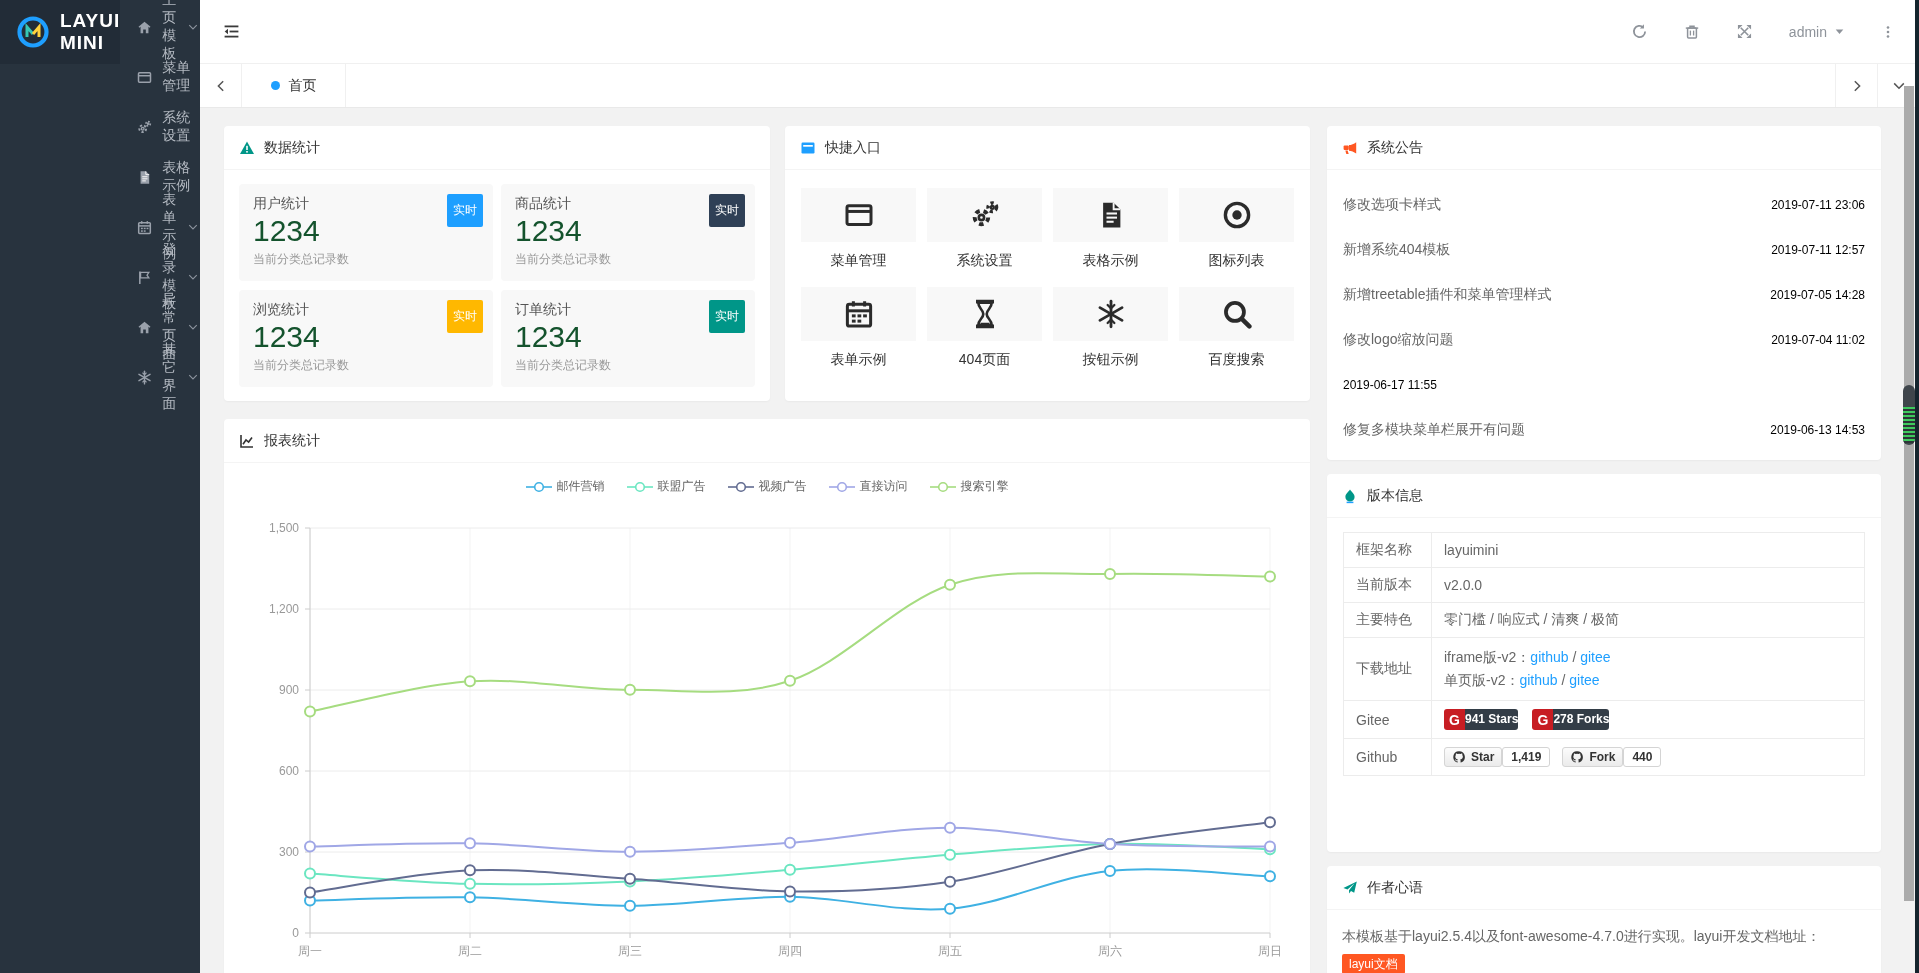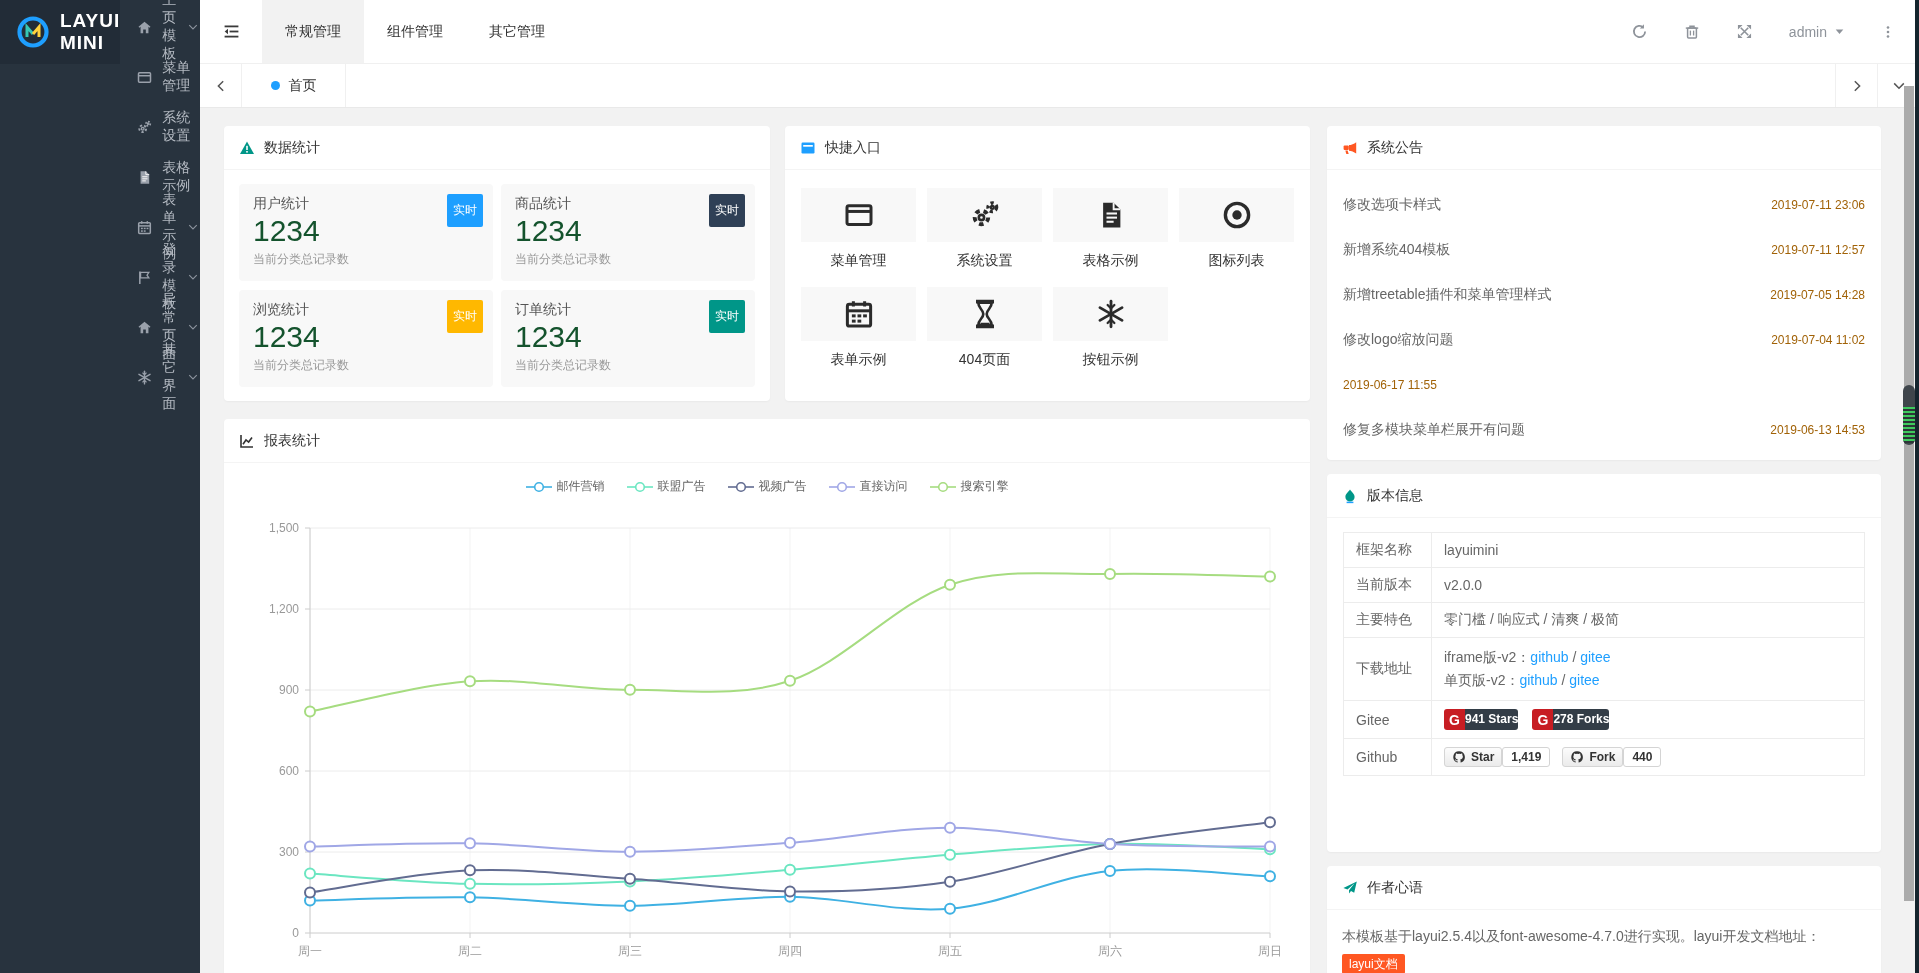--- a/index.html
+++ b/index.html
@@ -59,21 +59,21 @@
   .shortcut-label{font-size:14px;color:#333;margin-top:10px}
 
   .panel-report{margin-top:18px;height:600px}
   .legend{display:flex;justify-content:center;align-items:center;gap:22px;padding:15px 0 3px;font-size:12px;color:#666}
   .legend-item{display:flex;align-items:center;gap:5px;cursor:pointer}
 
   .panel-ann{height:334px}
   .ann-list{list-style:none;padding:12px 16px 0}
   .ann-list li{height:45px;display:flex;align-items:center;cursor:pointer}
   .ann-text{flex:1;font-size:14px;color:#666}
-  .ann-date{font-size:12px;color:#a16207}
+  .ann-date{font-size:12px;color:#000000}
 
   .panel-version{margin-top:14px;height:378px}
   .vt{width:calc(100% - 32px);margin:14px 16px;border-collapse:collapse;border:1px solid #ececec;font-size:14px;color:#666}
   .vt td{border:1px solid #ececec;padding:8px 12px}
   .vt td.k{width:88px}
   .vt .ln{line-height:23px}
   .vt a{color:#1E9FFF;text-decoration:none;cursor:pointer}
   .gitee-badge{display:inline-flex;margin-right:14px;vertical-align:middle;cursor:pointer}
   .gb-l{width:21px;height:21px;background:#c71d23;color:#fff;border-radius:3px 0 0 3px;display:flex;align-items:center;justify-content:center;font-weight:bold;font-size:14px}
   .gb-r{height:21px;line-height:21px;background:#333d47;color:#fff;border-radius:0 3px 3px 0;font-size:12px;font-weight:bold;padding:0 0}
@@ -235,25 +235,20 @@
         <svg width="17" height="17" viewBox="0 0 16 16">
             <g stroke="#3a3a3a" stroke-width="1.7">
               <line x1="1.5" y1="3.2" x2="14.5" y2="3.2"></line>
               <line x1="6.2" y1="8" x2="14.5" y2="8"></line>
               <line x1="1.5" y1="12.8" x2="14.5" y2="12.8"></line>
             </g>
             <path d="M4.7 5.4 1.6 8l3.1 2.6z" fill="#3a3a3a"></path>
           </svg>
       </span>
     </div>
-    <nav class="nav-tabs" id="nav-tabs">
-        <div class="nav-tab active">常规管理</div>
-        <div class="nav-tab">组件管理</div>
-        <div class="nav-tab">其它管理</div>
-      </nav>
     <div class="nav-right">
       <span class="ic nav-icon">
         <svg width="17" height="17" viewBox="0 0 16 16">
             <path d="M13.3 8A5.3 5.3 0 1 1 11.6 4.1" fill="none" stroke="currentColor" stroke-width="1.7"></path>
             <path d="M12.2 1.2v3.9H8.3z" fill="currentColor"></path>
           </svg>
       </span>
       <span class="ic nav-icon">
         <svg width="16" height="17" viewBox="0 0 16 16">
             <rect x="3.6" y="4.6" width="8.8" height="9.9" rx="1" fill="none" stroke="currentColor" stroke-width="1.5"></rect>
@@ -463,20 +458,31 @@
                       <g stroke="currentColor" stroke-width="1.5" stroke-linecap="round">
                         <line x1="8" y1="1.2" x2="8" y2="14.8"></line>
                         <line x1="2.1" y1="4.6" x2="13.9" y2="11.4"></line>
                         <line x1="13.9" y1="4.6" x2="2.1" y2="11.4"></line>
                         <path d="M6.2 3.2 8 5l1.8-1.8M6.2 12.8 8 11l1.8 1.8" fill="none" stroke-width="1.2"></path>
                       </g>
                     </svg>
                   </span>
                 </div>
                 <div class="shortcut-label">按钮示例</div>
+              </div>
+              <div class="shortcut">
+                <div class="shortcut-tile">
+                  <span class="ic">
+                    <svg width="30" height="30" viewBox="0 0 16 16">
+                      <circle cx="6.9" cy="6.9" r="4.8" fill="none" stroke="currentColor" stroke-width="2"></circle>
+                      <line x1="10.7" y1="10.7" x2="14.6" y2="14.6" stroke="currentColor" stroke-width="2.4" stroke-linecap="round"></line>
+                    </svg>
+                  </span>
+                </div>
+                <div class="shortcut-label">百度搜索</div>
               </div>
             </div>
         </section>
       </div>
 
       <section class="panel panel-report">
         <div class="panel-hd">
           <span class="ic">
             <svg width="16" height="16" viewBox="0 0 16 16">
                 <path d="M2 2v12h12" fill="none" stroke="#333" stroke-width="1.6"></path>

